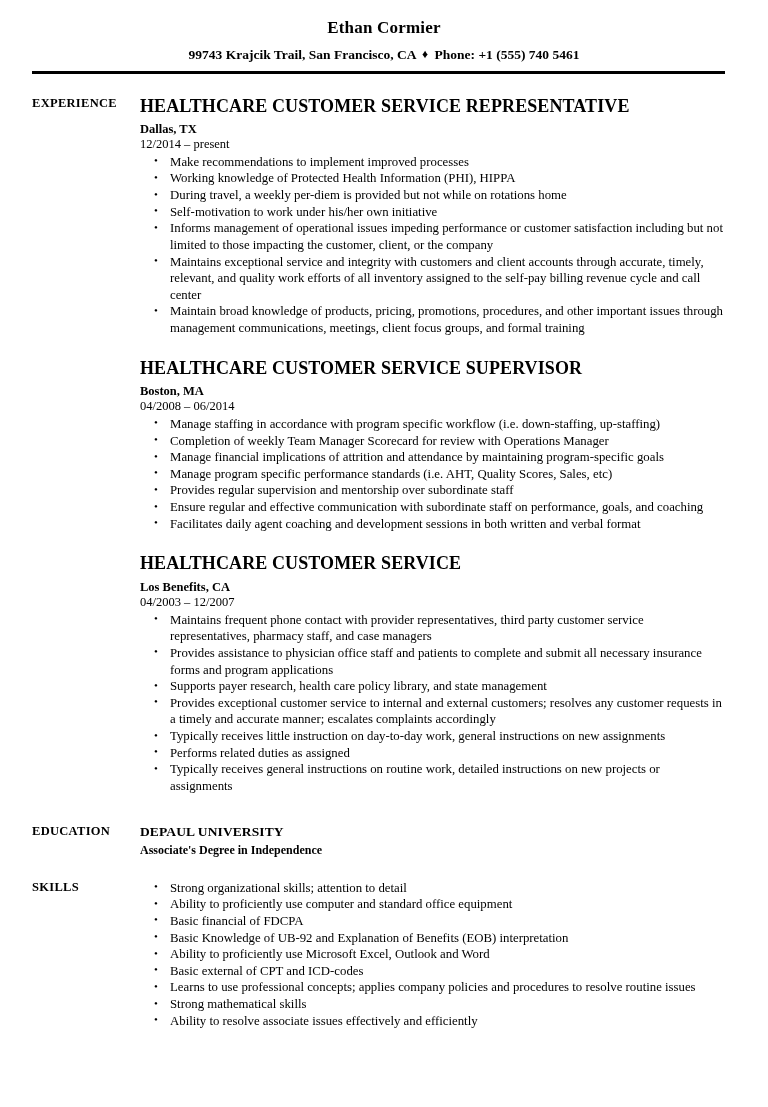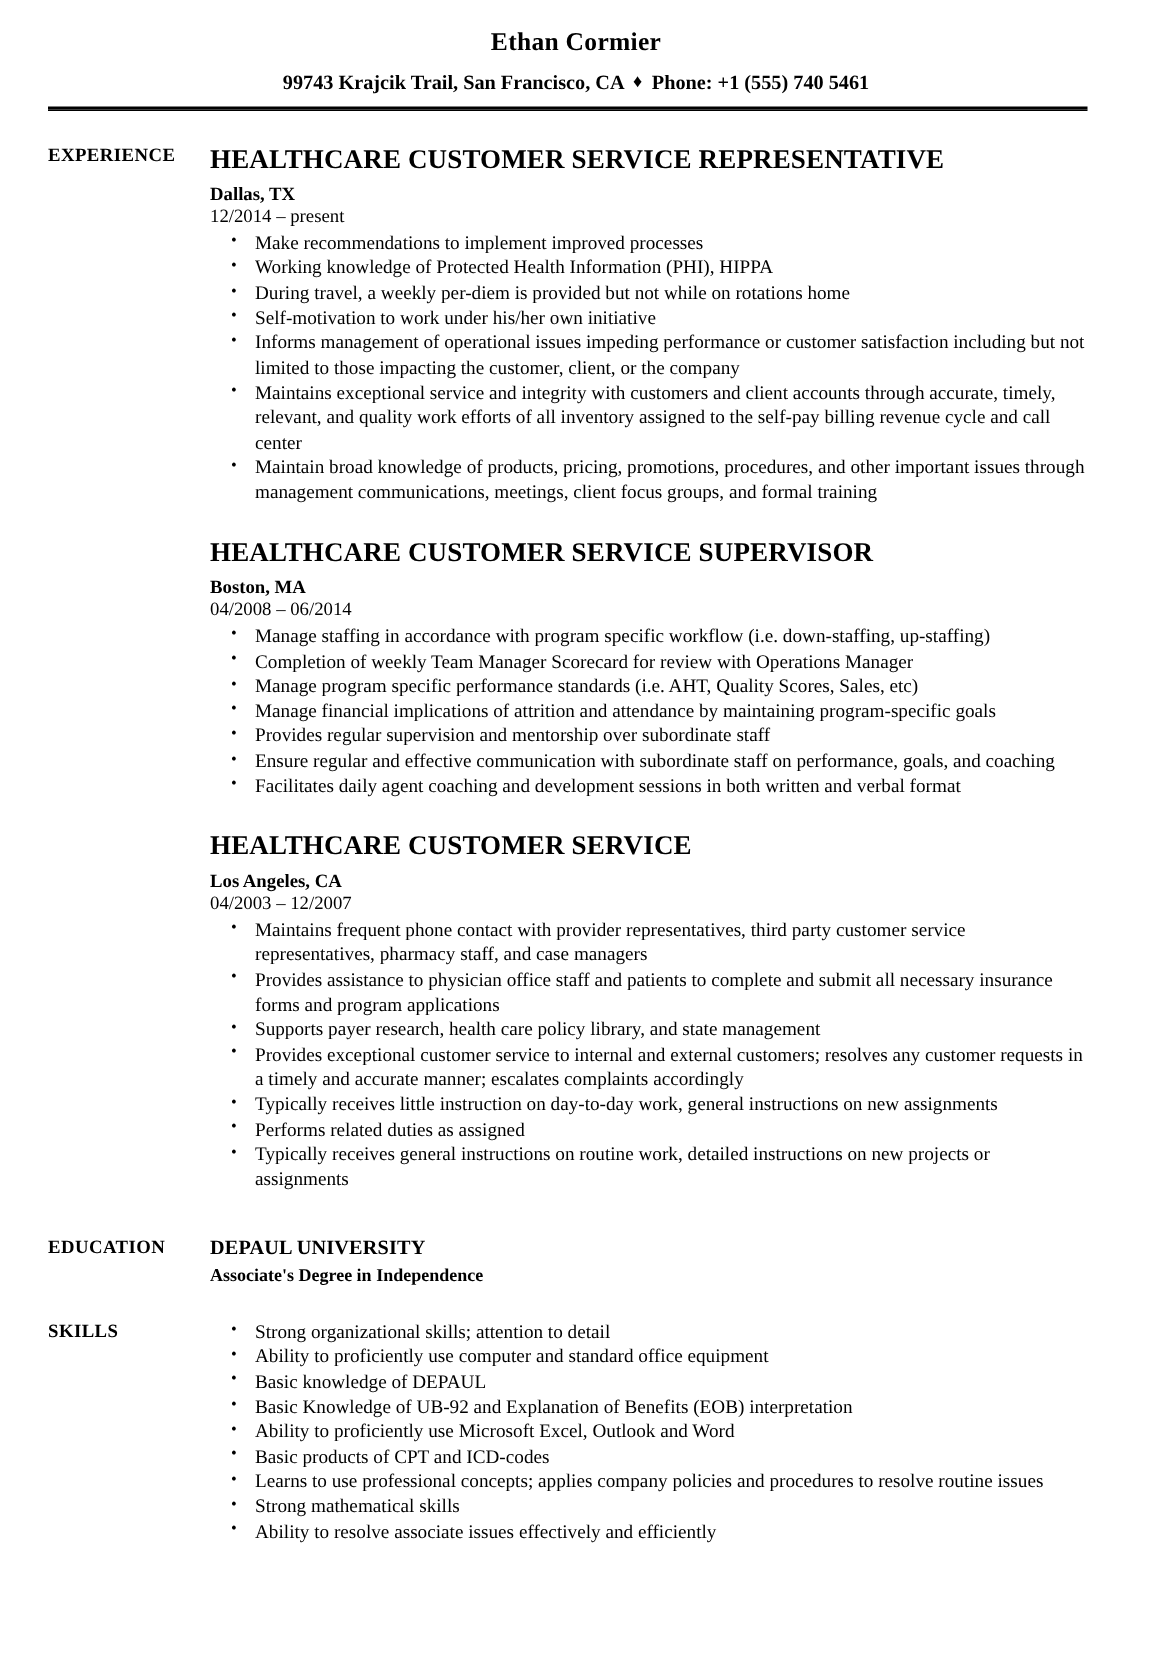--- a/index.html
+++ b/index.html
@@ -169,31 +169,31 @@
         </ul>
       </div>
 
       <div class="job">
         <div class="job-title">HEALTHCARE CUSTOMER SERVICE SUPERVISOR</div>
         <div class="job-location">Boston, MA</div>
         <div class="job-dates">04/2008 – 06/2014</div>
         <ul class="bullets">
           <li>Manage staffing in accordance with program specific workflow (i.e. down-staffing, up-staffing)</li>
           <li>Completion of weekly Team Manager Scorecard for review with Operations Manager</li>
+          <li>Manage financial implications of attrition and attendance by maintaining program-specific goals</li>
           <li>Manage program specific performance standards (i.e. AHT, Quality Scores, Sales, etc)</li>
-          <li>Manage financial implications of attrition and attendance by maintaining program-specific goals</li>
           <li>Provides regular supervision and mentorship over subordinate staff</li>
           <li>Ensure regular and effective communication with subordinate staff on performance, goals, and coaching</li>
           <li>Facilitates daily agent coaching and development sessions in both written and verbal format</li>
         </ul>
       </div>
 
       <div class="job">
         <div class="job-title">HEALTHCARE CUSTOMER SERVICE</div>
-        <div class="job-location">Los Angeles, CA</div>
+        <div class="job-location">Los Benefits, CA</div>
         <div class="job-dates">04/2003 – 12/2007</div>
         <ul class="bullets">
           <li>Maintains frequent phone contact with provider representatives, third party customer service representatives, pharmacy staff, and case managers</li>
           <li>Provides assistance to physician office staff and patients to complete and submit all necessary insurance forms and program applications</li>
           <li>Supports payer research, health care policy library, and state management</li>
           <li>Provides exceptional customer service to internal and external customers; resolves any customer requests in a timely and accurate manner; escalates complaints accordingly</li>
           <li>Typically receives little instruction on day-to-day work, general instructions on new assignments</li>
           <li>Performs related duties as assigned</li>
           <li>Typically receives general instructions on routine work, detailed instructions on new projects or assignments</li>
         </ul>
@@ -209,24 +209,24 @@
       <div class="edu-degree">Associate's Degree in Independence</div>
     </div>
   </div>
 
   <div class="section section-skills">
     <div class="section-label">SKILLS</div>
     <div class="section-body">
       <ul class="bullets skills-list">
         <li>Strong organizational skills; attention to detail</li>
         <li>Ability to proficiently use computer and standard office equipment</li>
-        <li>Basic knowledge of DEPAUL</li>
+        <li>Basic financial of FDCPA</li>
         <li>Basic Knowledge of UB-92 and Explanation of Benefits (EOB) interpretation</li>
         <li>Ability to proficiently use Microsoft Excel, Outlook and Word</li>
-        <li>Basic products of CPT and ICD-codes</li>
+        <li>Basic external of CPT and ICD-codes</li>
         <li>Learns to use professional concepts; applies company policies and procedures to resolve routine issues</li>
         <li>Strong mathematical skills</li>
         <li>Ability to resolve associate issues effectively and efficiently</li>
       </ul>
     </div>
   </div>
 
 </div>
 
 </body></html>

